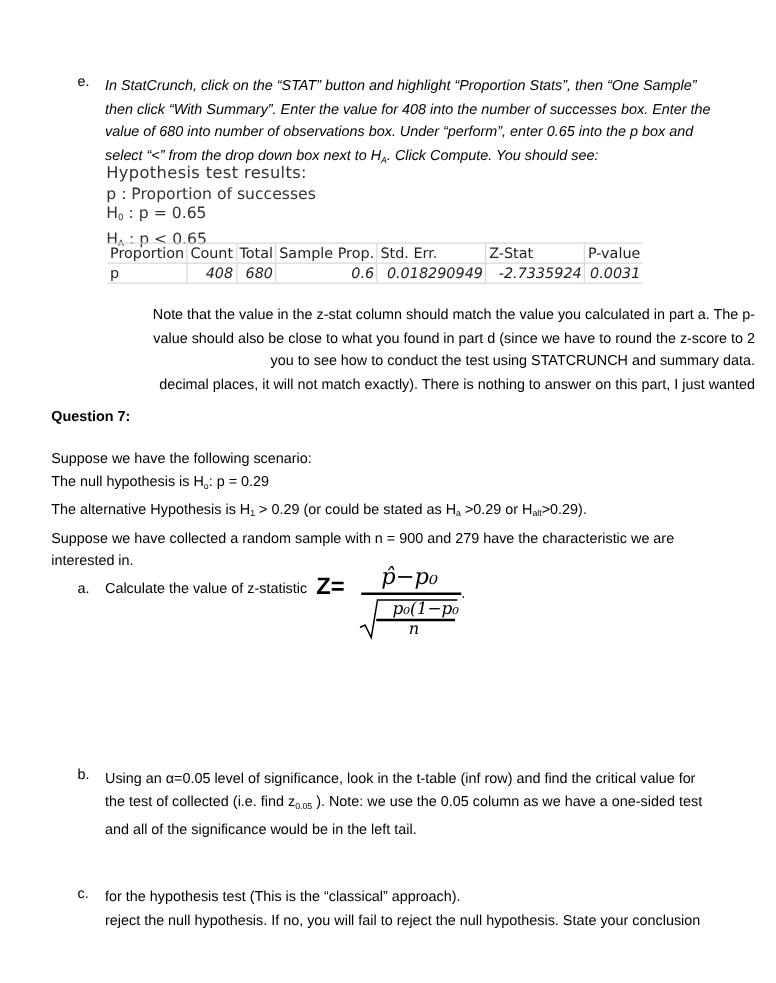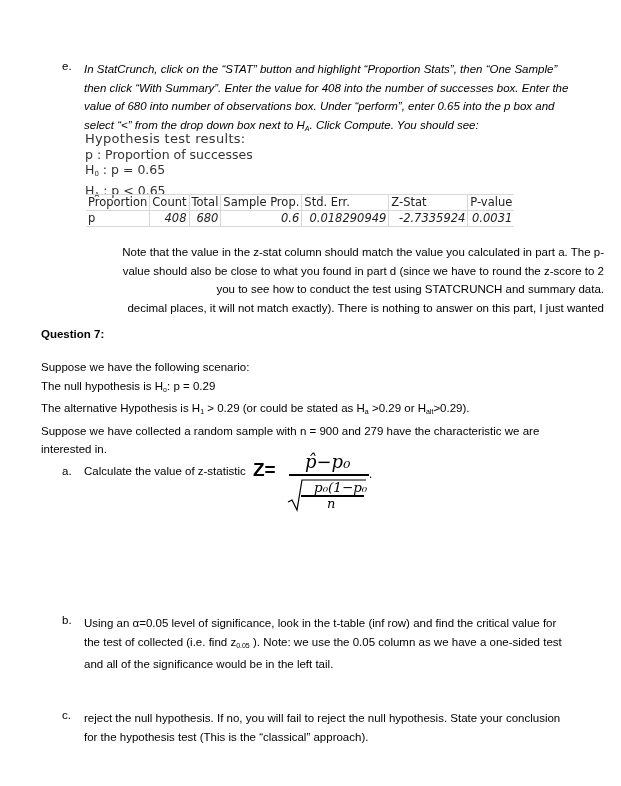--- a/index.html
+++ b/index.html
@@ -100,17 +100,17 @@
     <div class="abs para" style="left:84px;top:614px;width:520px;">
       <div>Using an α=0.05 level of significance, look in the t-table (inf row) and find the critical value for</div>
       <div><span>the test of collected (i.e. find z</span><sub>0.05</sub><span> ).  Note:  we use the 0.05 column as we have a one-sided test</span></div>
       <div>and all of the significance would be in the left tail.</div>
     </div>
   </div>
 
   <div>
     <span class="abs" style="left:62px;top:709px;">c.</span>
     <div class="abs para" style="left:84px;top:709px;width:520px;">
+      <div>for the hypothesis test (This is the “classical” approach).</div>
       <div>reject the null hypothesis. If no, you will fail to reject the null hypothesis. State your conclusion</div>
-      <div>for the hypothesis test (This is the “classical” approach).</div>
     </div>
   </div>
 </div>
 
 </body></html>

